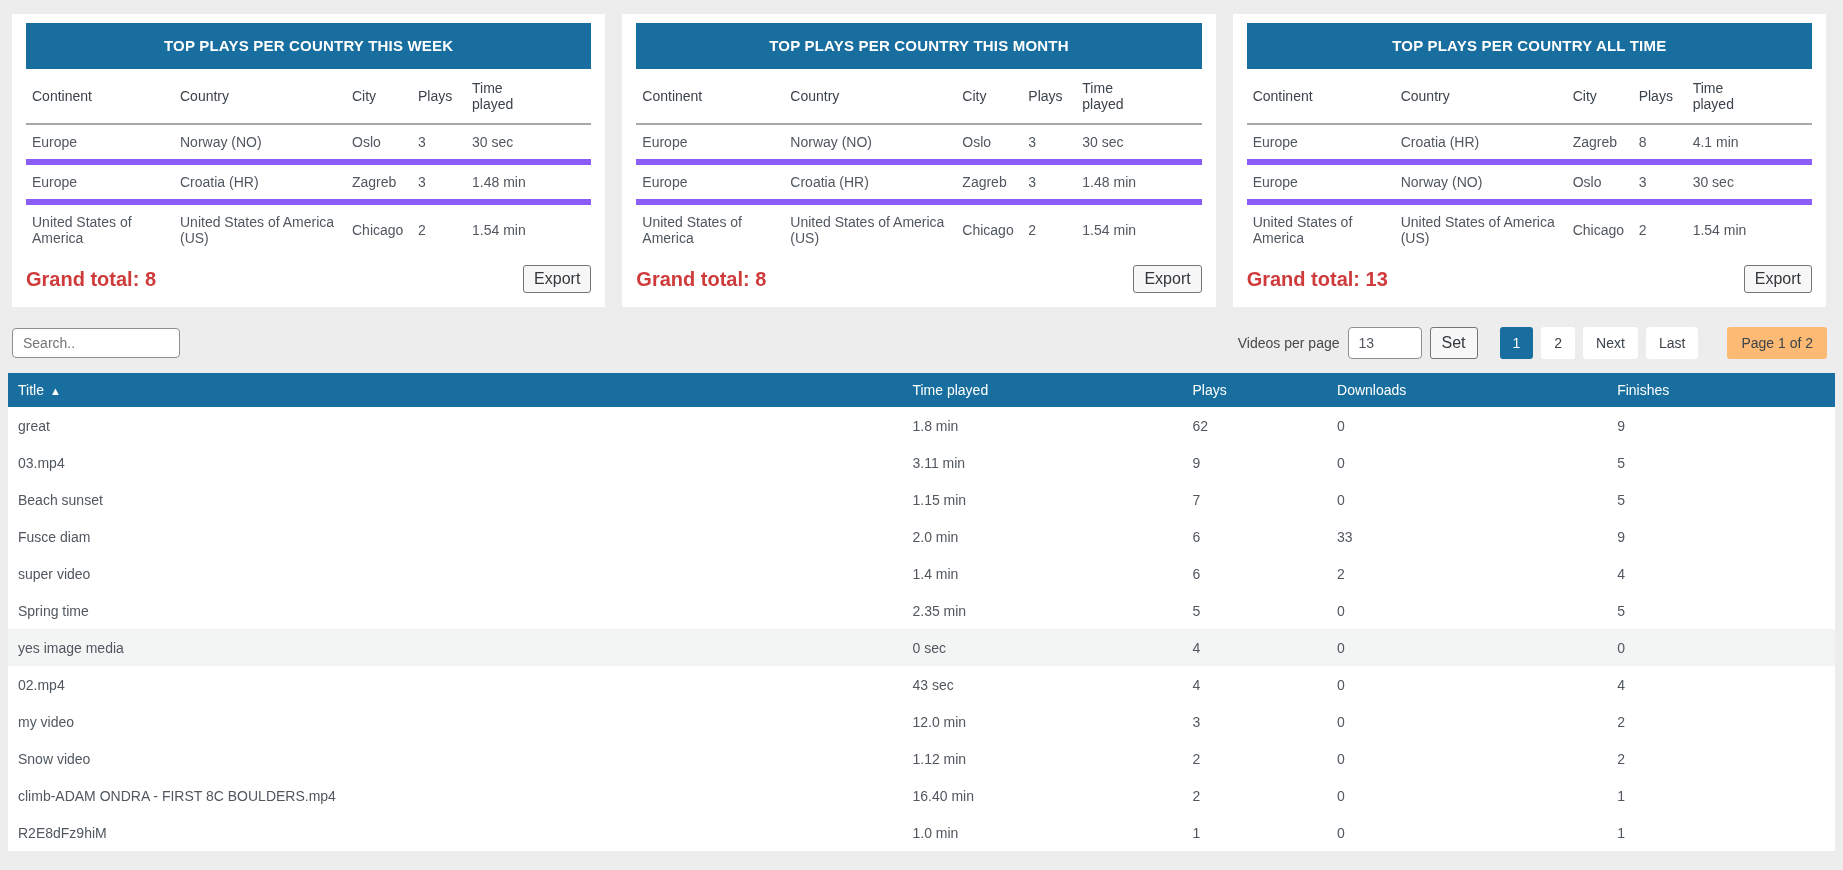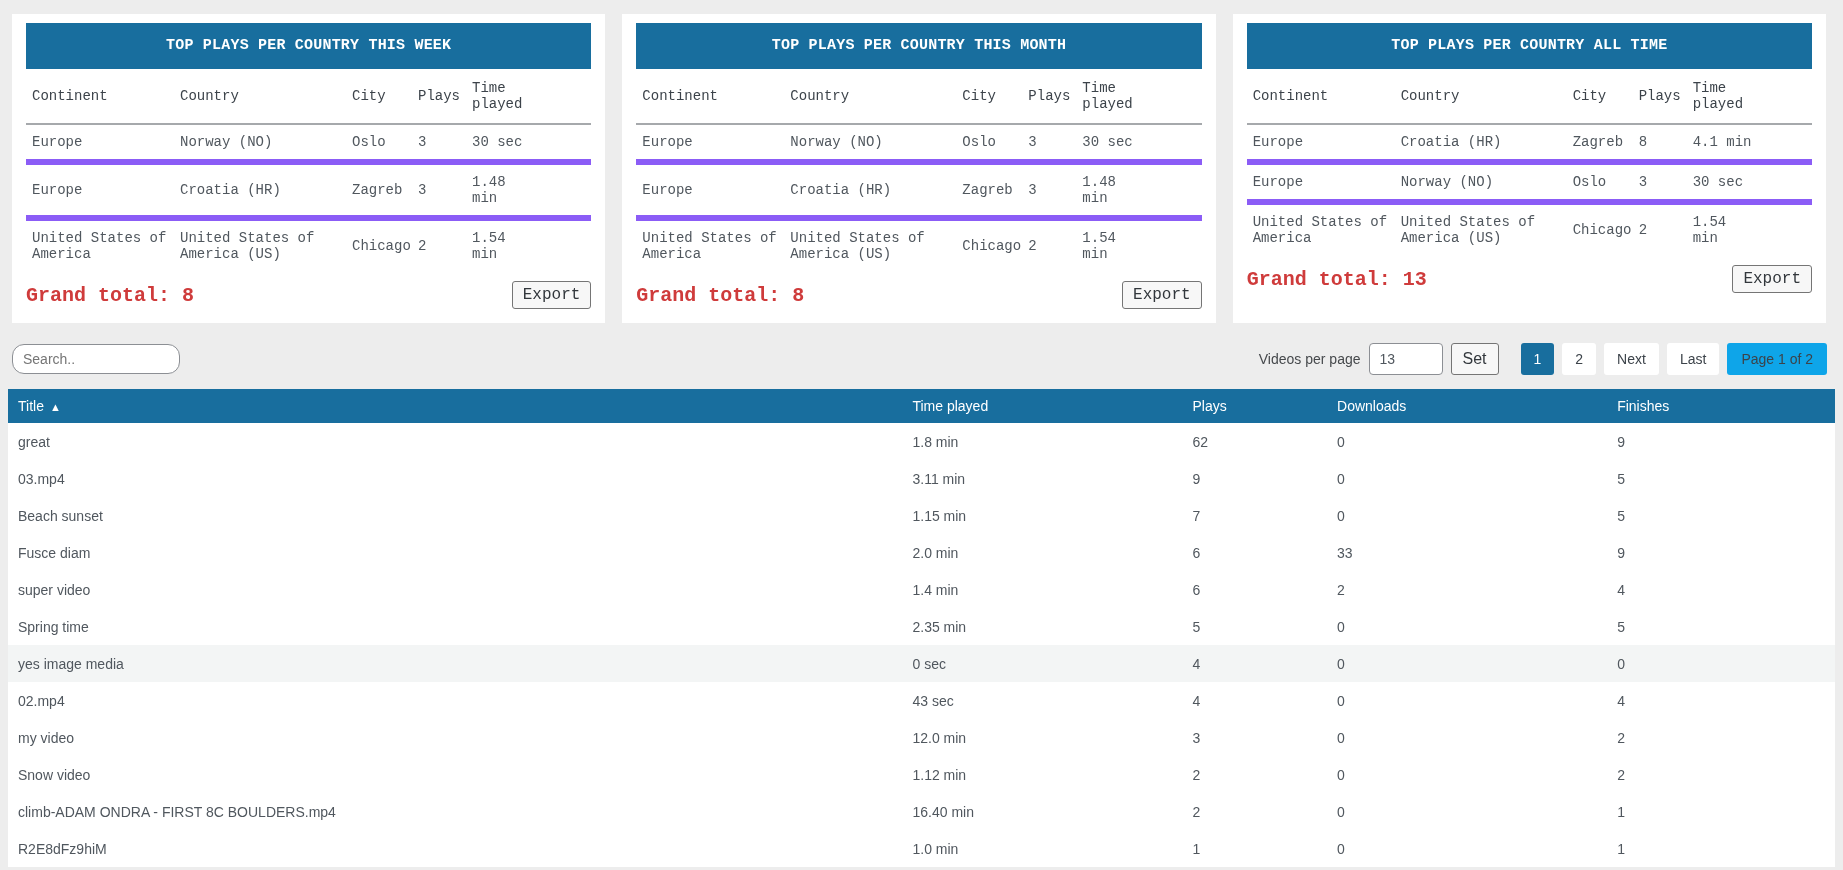--- a/index.html
+++ b/index.html
@@ -6,21 +6,21 @@
   html,body { margin:0; padding:0; }
   body {
     width:1843px; height:870px; overflow:hidden;
     background:#ededed;
     font-family:"Liberation Sans", sans-serif;
     color:#50575e;
   }
   :root { --blue:#186e9e; --red:#cf3b3b; }
 
   
-  .cards { display:grid; grid-template-columns:1fr 1fr 1fr; gap:17px; padding:14px 17px 0 12px;font-family:Liberation Mono, monospace; }
+  .cards { display:grid; grid-template-columns:1fr 1fr 1fr; gap:17px; padding:14px 17px 0 12px; }
   .card { background:#fff; padding:9px 14px 0; }
   .card-title {
     background:var(--blue); color:#fff; font-size:15px; font-weight:700;
     text-align:center; height:46px; line-height:46px; letter-spacing:.2px;
   }
   .c-head, .c-row {
     display:grid; grid-template-columns:140px 164px 58px 46px 62px;
     column-gap:8px; padding:9px 6px; align-items:center;
   }
   .c-head { min-height:56px; color:#3c434a; font-size:14px; border-bottom:2px solid #a6a9ac; }
@@ -29,33 +29,33 @@
   .card-footer { display:flex; justify-content:space-between; align-items:center; padding:10px 0 14px;gap:16px; }
   .grand-total { color:var(--red); font-size:20px; font-weight:700; }
   .btn {
     background:#f7f7f7; border:1px solid #757575; border-radius:3px;
     font-size:16px; color:#32373c; padding:4px 10px; font-family:inherit; cursor:pointer;
   }
 
   
   .toolbar { display:flex; justify-content:space-between; align-items:center; margin:20px 16px 0 12px; }
   .search-input {
-    width:168px; height:30px; border:1px solid #8c8f94; border-radius:12px;
+    width:168px; height:30px; border:1px solid #8c8f94; border-radius:4px;
     padding:0 10px; font-size:14px; color:#50575e; font-family:inherit; background:#fff;
   }
   .pager { display:flex; align-items:center; gap:8px; font-size:14px; color:#46494c; }
   .per-page-input {
     width:74px; height:32px; border:1px solid #8c8f94; border-radius:4px;
     padding:0 10px; font-size:14px; font-family:inherit; color:#50575e;
   }
   .set-btn { padding:6px 11px; }
   .pages { display:flex; gap:8px; margin-left:14px; align-items:center; }
   .page-btn { background:#fff; border-radius:3px; padding:8px 13px; color:#3c434a; cursor:pointer; }
   .page-btn.active { background:var(--blue); color:#fff; }
-  .page-status { background:#0ea5e9; border-radius:3px; padding:8px 14px; color:#3c434a; }
+  .page-status { background:#fdba74; border-radius:3px; padding:8px 14px; color:#3c434a;margin-left:21px; }
 
   
   .main-table { margin:14px 8px 0; }
   .mt-head, .mt-row {
     display:grid; grid-template-columns:49.5% 15.5% 8% 15.5% 11.5%;
     align-items:center; padding:0 10px;
   }
   .mt-head { background:var(--blue); color:#fff; font-size:14px; height:34px; }
   .mt-head .hcell { cursor:pointer; }
   .sort-arrow { font-size:11px; margin-left:6px; }

